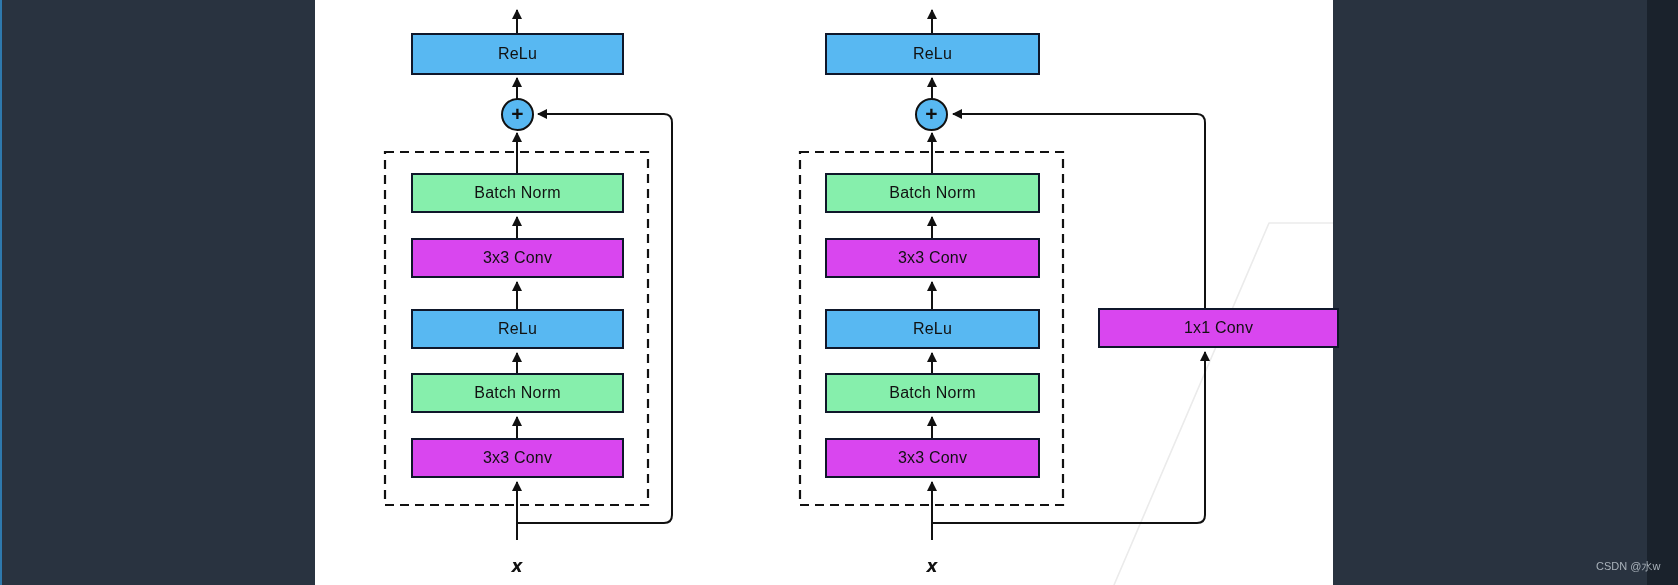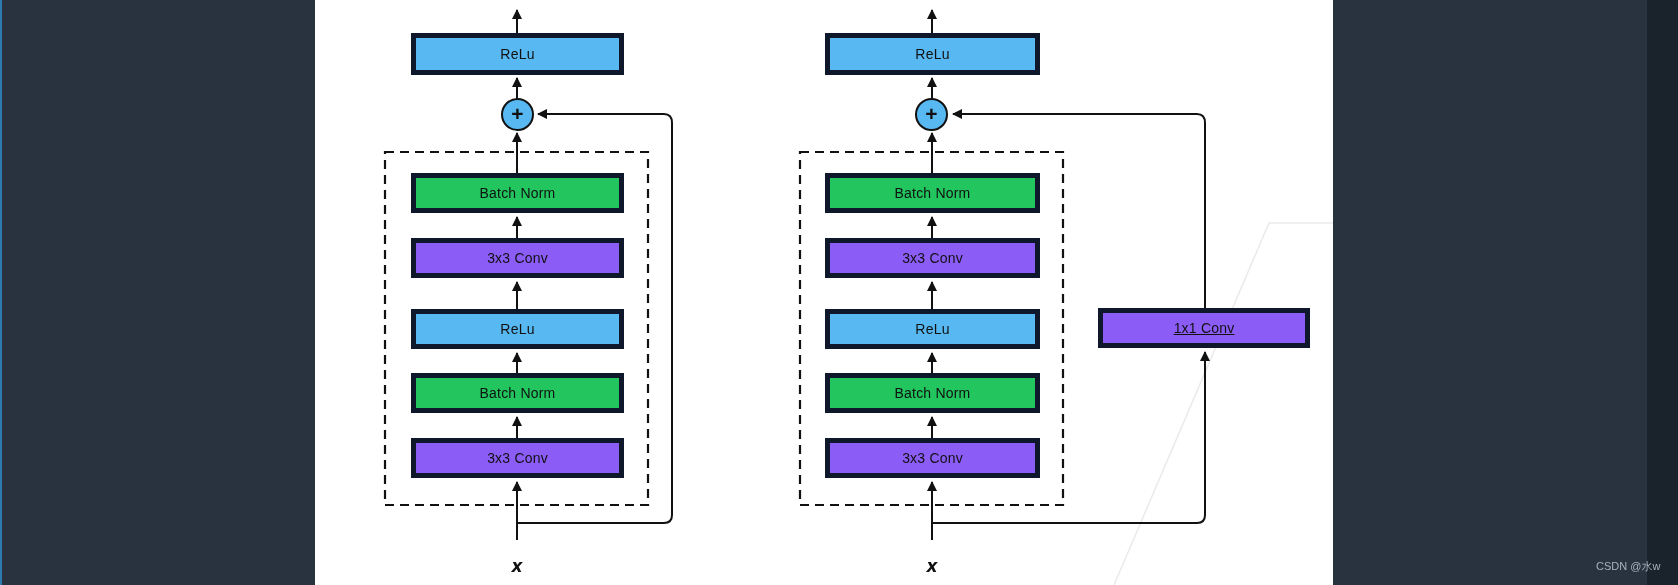--- a/index.html
+++ b/index.html
@@ -6,27 +6,27 @@
   body{
     width:1678px;height:585px;position:relative;overflow:hidden;
     background:#293340;
     font-family:"Liberation Sans","DejaVu Sans",sans-serif;
   }
   .left-accent{position:absolute;left:0;top:0;width:2px;height:585px;background:#2e79ad;}
   .right-strip{position:absolute;left:1647px;top:0;width:31px;height:585px;background:#1a222c;}
   .canvas{position:absolute;left:315px;top:0;width:1018px;height:585px;background:#ffffff;}
   .canvas svg{position:absolute;left:0;top:0;}
   .block{
-    position:absolute;box-sizing:border-box;border:5px solid #0f172a;
+    position:absolute;box-sizing:border-box;border:2px solid #0f172a;
     display:flex;align-items:center;justify-content:center;
-    font-size:14px;color:#111;letter-spacing:.2px;
+    font-size:16px;color:#111;letter-spacing:.2px;
   }
   .fill-relu{background:#58b8f2;}
-  .fill-conv{background:#8b5cf6;}
-  .fill-bn{background:#22c55e;text-align:center;}
+  .fill-conv{background:#d946ef;}
+  .fill-bn{background:#86efac;text-align:center;}
   .plus-circle{
     position:absolute;box-sizing:border-box;width:33px;height:33px;border-radius:50%;
     border:2.5px solid #111;background:#58b8f2;
     display:flex;align-items:center;justify-content:center;
     font-size:21px;font-weight:bold;color:#111;padding-bottom:2px;
   }
   .x-label{
     position:absolute;width:40px;text-align:center;
     font-size:17px;font-weight:bold;font-style:italic;color:#111;
     font-family:"DejaVu Sans","Liberation Sans",sans-serif;
@@ -121,21 +121,21 @@
     </div>
     <div class="block fill-relu" style="left:510px;top:309px;width:215px;height:40px;">
       <span>ReLu</span>
     </div>
     <div class="block fill-bn" style="left:510px;top:373px;width:215px;height:40px;">
       <span>Batch Norm</span>
     </div>
     <div class="block fill-conv" style="left:510px;top:438px;width:215px;height:40px;">
       <span>3x3 Conv</span>
     </div>
-    <div class="block fill-conv" style="left:783px;top:308px;width:212px;height:40px;text-decoration:underline;">
+    <div class="block fill-conv" style="left:783px;top:308px;width:241px;height:40px;">
       <span>1x1 Conv</span>
     </div>
     <div class="x-label" style="left:597px;top:556px;">x</div>
   </div>
 
 </div>
 
 <div class="right-strip"></div>
 
 <div class="watermark">CSDN @水w</div>

